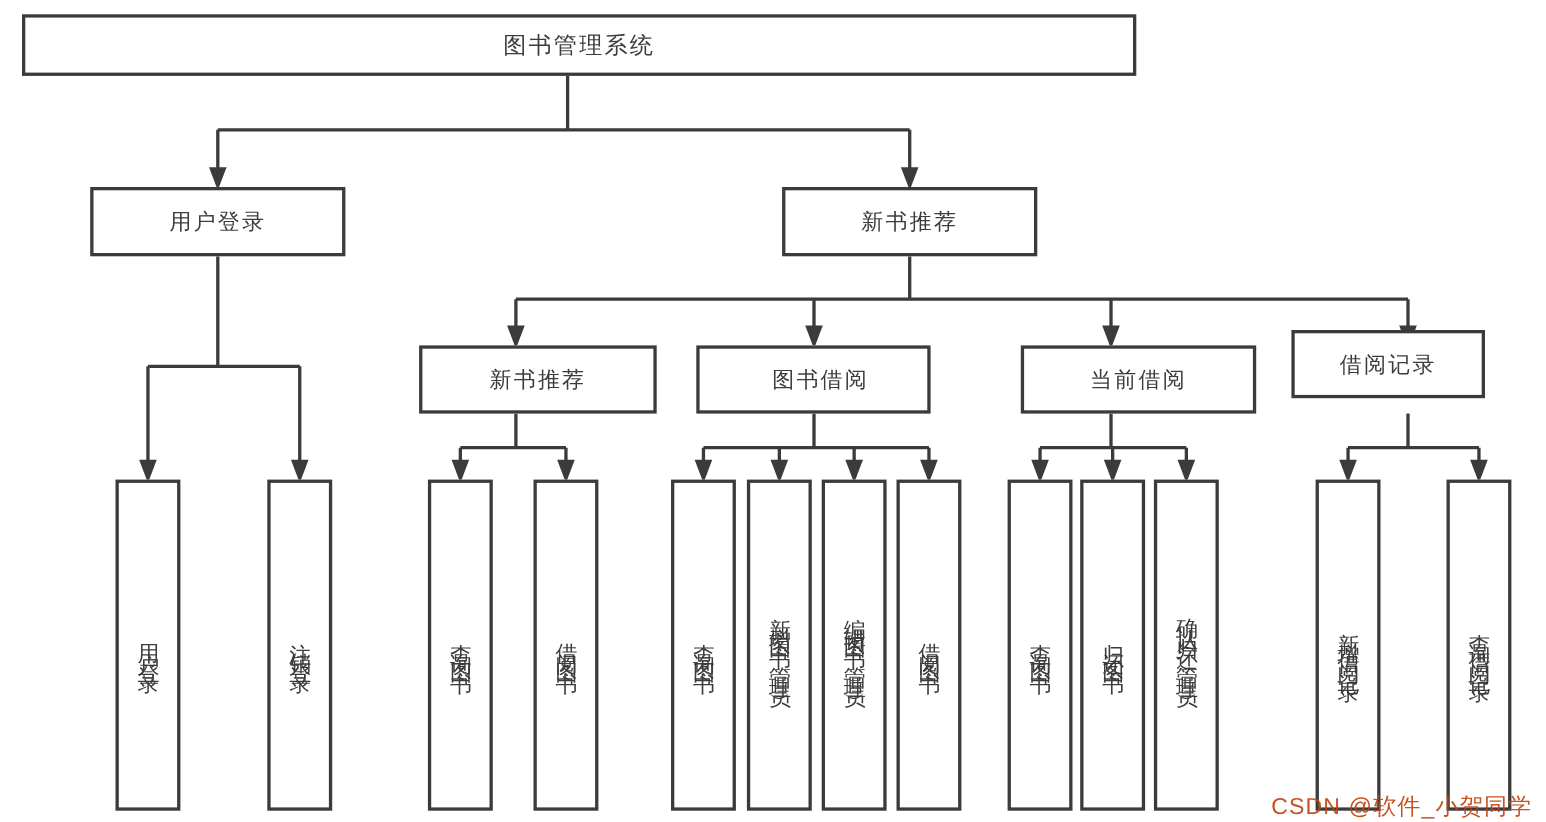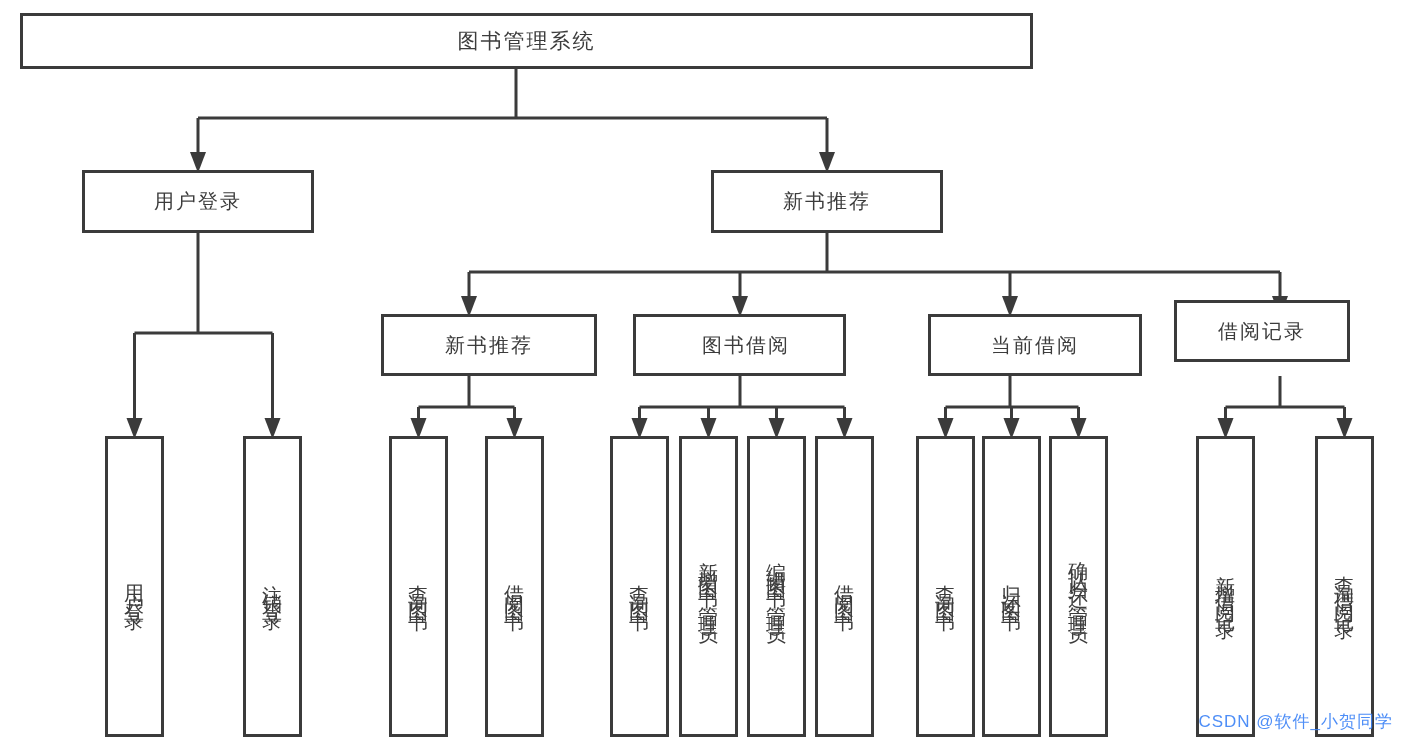--- a/index.html
+++ b/index.html
@@ -31,24 +31,24 @@
   .vtext {
     writing-mode:vertical-rl;
     text-orientation:mixed;
     font-size:20px;
     letter-spacing:9px;
     line-height:1.1;
   }
   .watermark {
     position:absolute;
     right:12px;
-    bottom:14px;
-    font-size:17px;
+    bottom:0;
+    font-size:21px;
     letter-spacing:1px;
-    color:#3b82f6;
+    color:#c2410c;
     opacity:0.9;
     z-index:5;
     white-space:nowrap;
   }
 </style>
 </head>
 <body>
 
 <div class="canvas">
 

